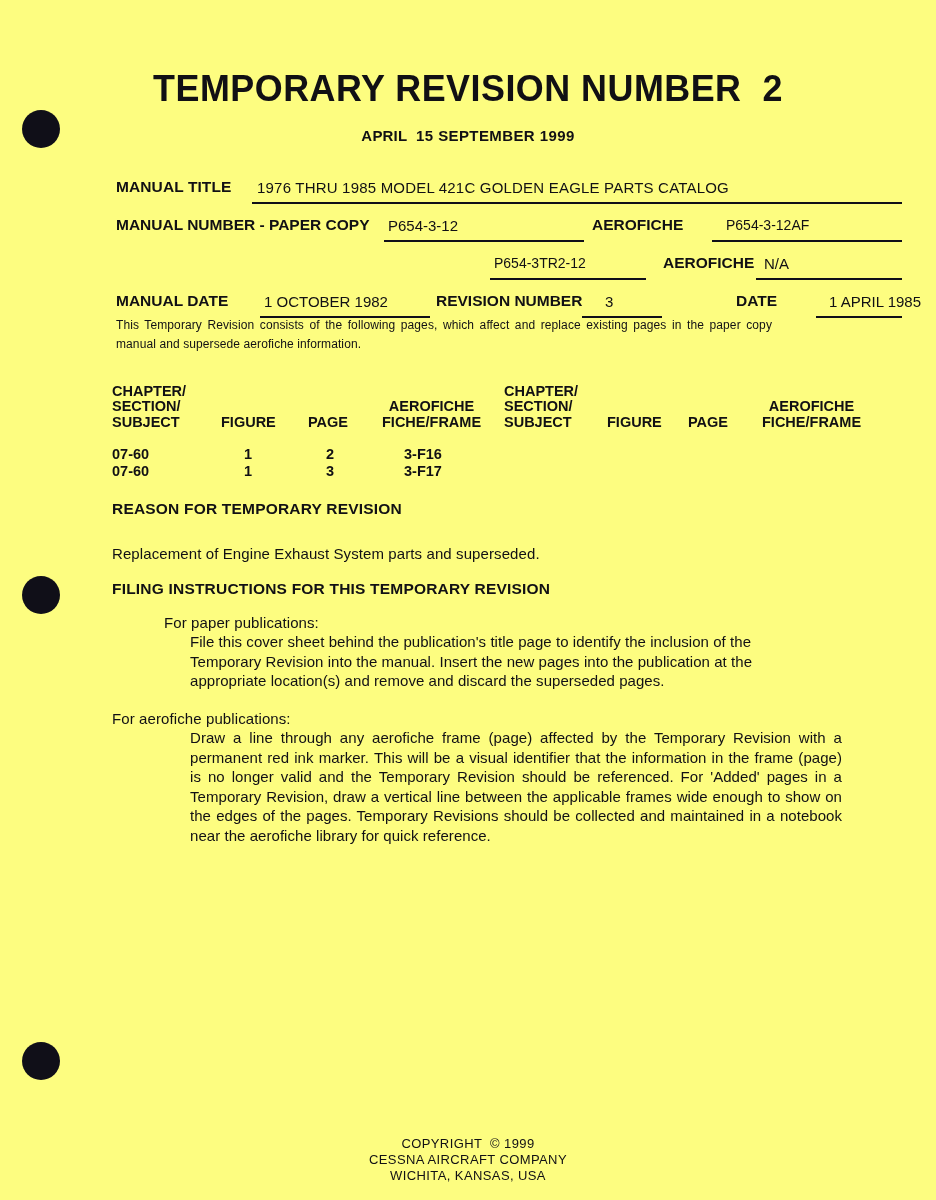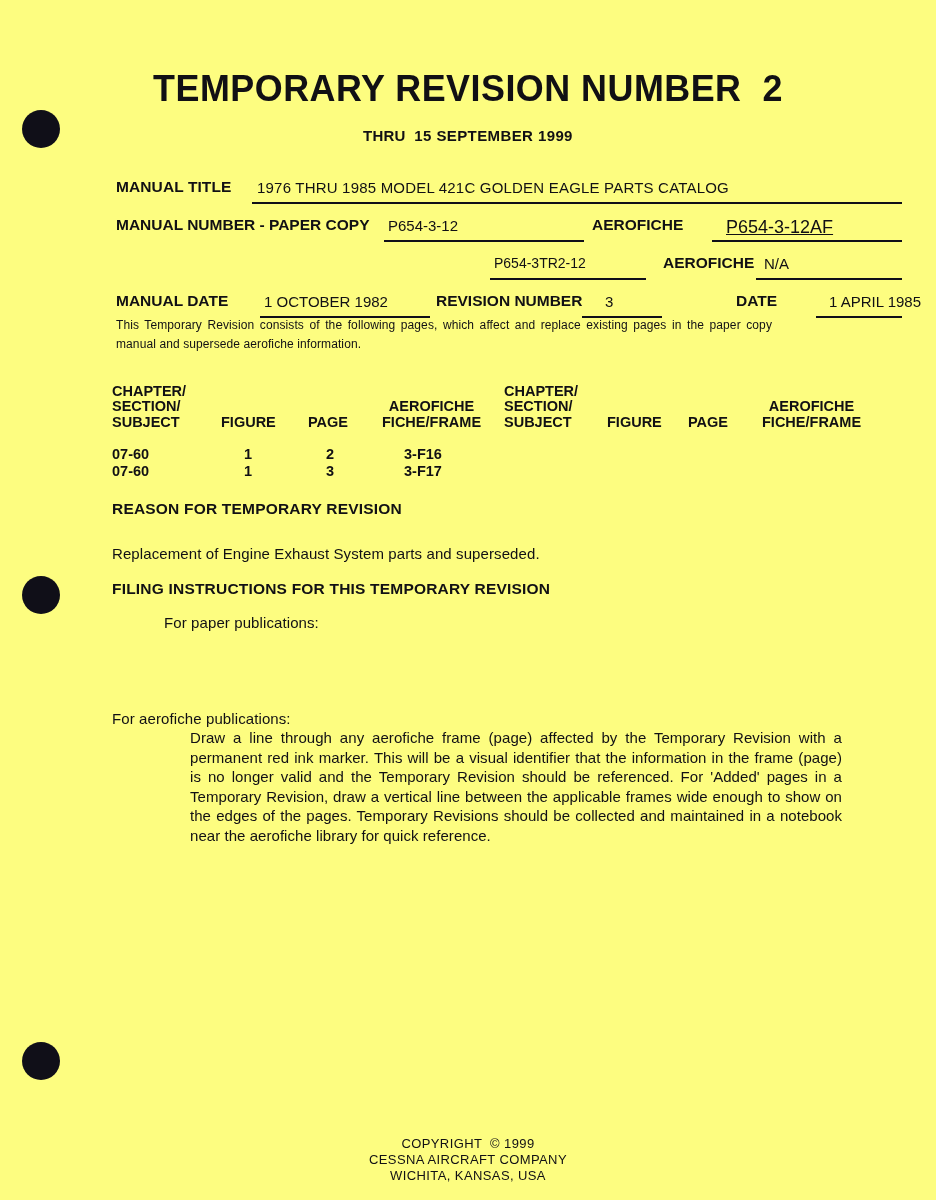--- a/index.html
+++ b/index.html
@@ -93,21 +93,21 @@
   .r1 { }
   .r1 .flabel { position: absolute; left: 0; top: 2px; }
   .r1 .fval { position: absolute; left: 141px; top: 3px; font-size: 15px; }
   .r1 .uline { left: 136px; width: 650px; }
 
   .r2 { margin-top: 8px; }
   .r2 .lbl-a { position: absolute; left: 0; top: 2px; font-weight: bold; }
   .r2 .val-a { position: absolute; left: 272px; top: 3px; font-size: 15px; }
   .r2 .ul-a { left: 268px; width: 200px; }
   .r2 .lbl-b { position: absolute; left: 476px; top: 2px; font-weight: bold; }
-  .r2 .val-b { position: absolute; left: 610px; top: 3px; font-size: 18px; text-decoration: underline; }
+  .r2 .val-b { position: absolute; left: 610px; top: 3px; font-size: 14px; }
   .r2 .ul-b { left: 596px; width: 190px; }
 
   .r3 { margin-top: 8px; }
   .r3 .lbl-a { position: absolute; left: 0; top: 2px; font-weight: bold; }
   .r3 .val-a { position: absolute; left: 378px; top: 3px; font-size: 14px; }
   .r3 .ul-a { left: 374px; width: 156px; }
   .r3 .lbl-b { position: absolute; left: 547px; top: 2px; font-weight: bold; }
   .r3 .val-b { position: absolute; left: 648px; top: 3px; font-size: 15px; }
   .r3 .ul-b { left: 640px; width: 146px; }
 
@@ -242,21 +242,21 @@
 <body>
 
 <div class="page">
 
   <div class="hole hole-1"></div>
   <div class="hole hole-2"></div>
   <div class="hole hole-3"></div>
 
   <div class="title">TEMPORARY REVISION NUMBER  2</div>
   <div class="dated">
-    <span>THRU</span><span>&nbsp;&nbsp;</span><span class="dated-val">15 SEPTEMBER 1999</span>
+    <span>APRIL</span><span>&nbsp;&nbsp;</span><span class="dated-val">15 SEPTEMBER 1999</span>
   </div>
 
   <div class="form">
 
     <div class="frow r1">
       <span class="flabel">MANUAL TITLE</span>
       <span class="fval">1976 THRU 1985 MODEL 421C GOLDEN EAGLE PARTS CATALOG</span>
       <span class="uline"></span>
     </div>
 
@@ -329,20 +329,21 @@
     </div>
 
   </div>
 
   <div class="sec-head reason-head">REASON FOR TEMPORARY REVISION</div>
   <div class="reason-body">Replacement of Engine Exhaust System parts and superseded.</div>
 
   <div class="sec-head filing-head">FILING INSTRUCTIONS FOR THIS TEMPORARY REVISION</div>
 
   <div class="sub-lead paper-lead">For paper publications:</div>
+  <div class="paper-body">File this cover sheet behind the publication's title page to identify the inclusion of the Temporary Revision into the  manual. Insert the new pages into the publication at the appropriate location(s) and remove and discard the superseded pages.</div>
 
   <div class="sub-lead fiche-lead">For aerofiche publications:</div>
   <div class="fiche-body">Draw a line through any aerofiche frame (page) affected by the Temporary Revision with a permanent red ink marker. This will be a visual identifier that the information in the frame (page) is no longer valid and the Temporary Revision should be referenced. For 'Added' pages in a Temporary Revision, draw a vertical line between the applicable frames  wide enough to show on the edges of the pages. Temporary Revisions should be collected and maintained in a notebook near the aerofiche library for quick reference.</div>
 
   <div class="footer">
     <div>COPYRIGHT  © 1999</div>
     <div>CESSNA AIRCRAFT COMPANY</div>
     <div>WICHITA, KANSAS, USA</div>
   </div>
 

